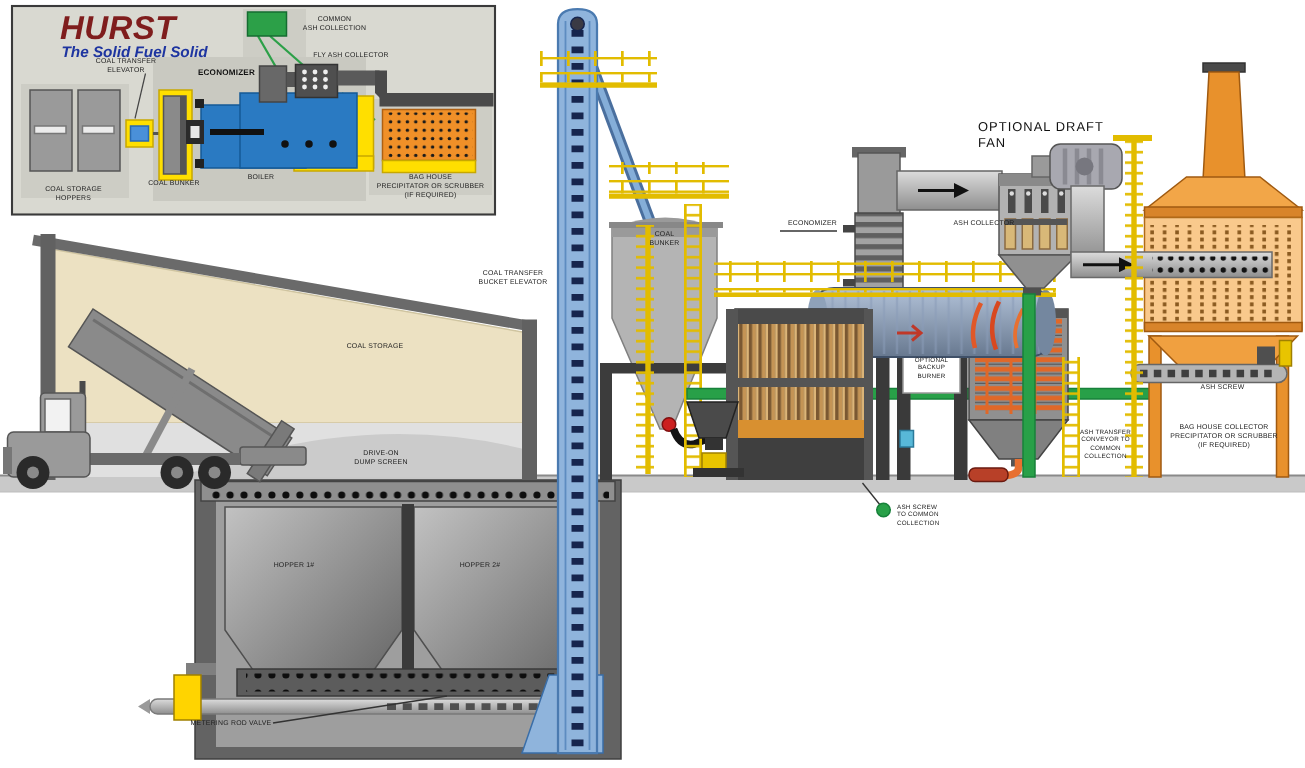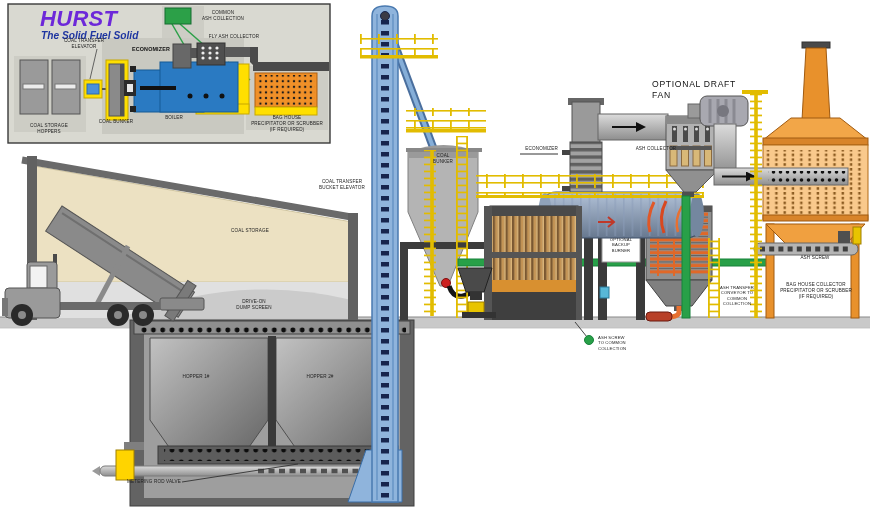--- a/index.html
+++ b/index.html
@@ -6,21 +6,21 @@
   #stage{position:relative;width:870px;height:512px;background:#fff;overflow:hidden;
          font-family:"Liberation Sans",sans-serif;}
   #art{position:absolute;left:0;top:0;}
   .lbl{position:absolute;font-size:4.6px;line-height:1.3;color:#222;
        white-space:pre-line;text-align:center;letter-spacing:.15px;}
   .tl{text-align:left}.tr{text-align:right}
   .tiny{font-size:4.2px}
   .big{font-size:8.6px;letter-spacing:.7px;color:#111}
   .insetBold{font-size:5.4px;font-weight:bold;color:#111}
   .logo{position:absolute;font-style:italic;font-weight:bold;font-size:22px;
-        line-height:1;letter-spacing:.3px;color:#6d28d9;}
+        line-height:1;letter-spacing:.3px;color:#7f1d1d;}
   .tagline{position:absolute;font-style:italic;font-weight:bold;font-size:10.2px;
         line-height:1;color:#1e35a0;}
 </style>
 </head>
 <body>
 
 <div id="stage">
 
 <svg id="art" width="870" height="512" viewBox="0 0 870 512">
   <defs>

